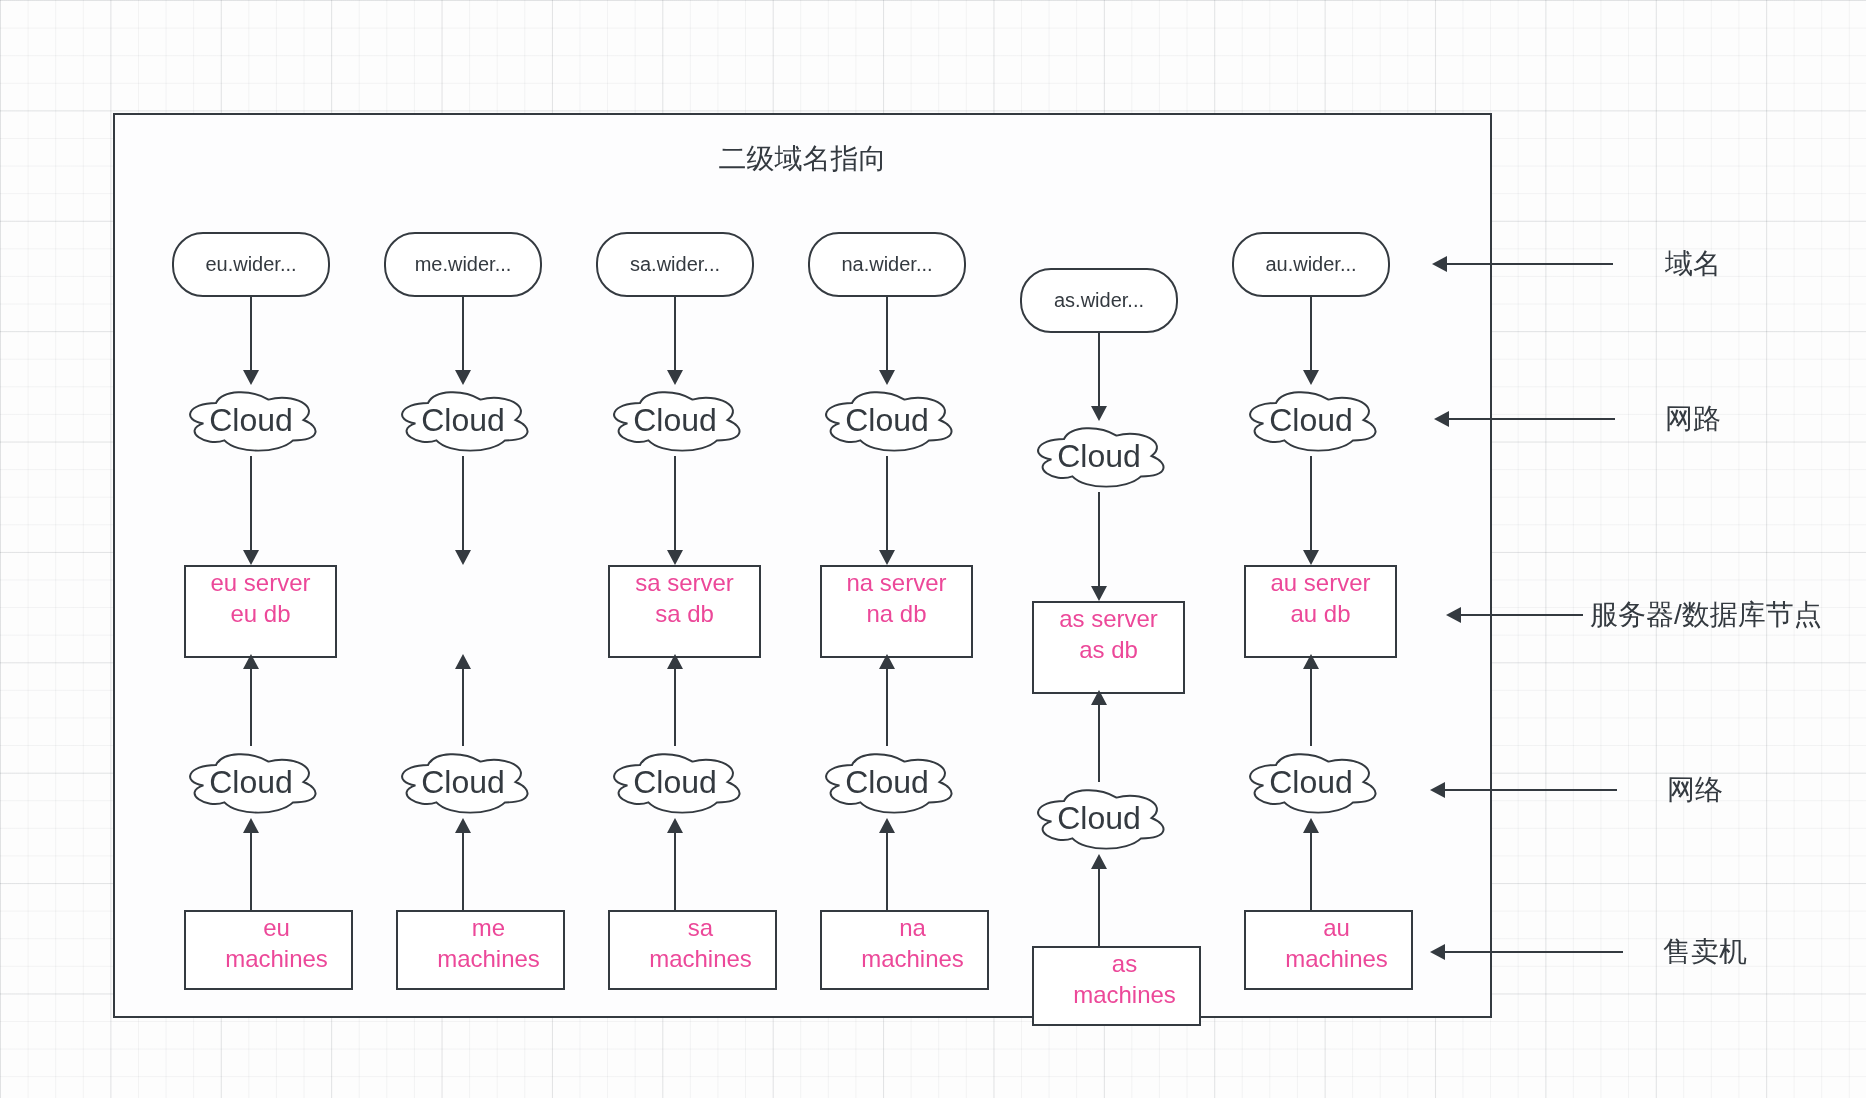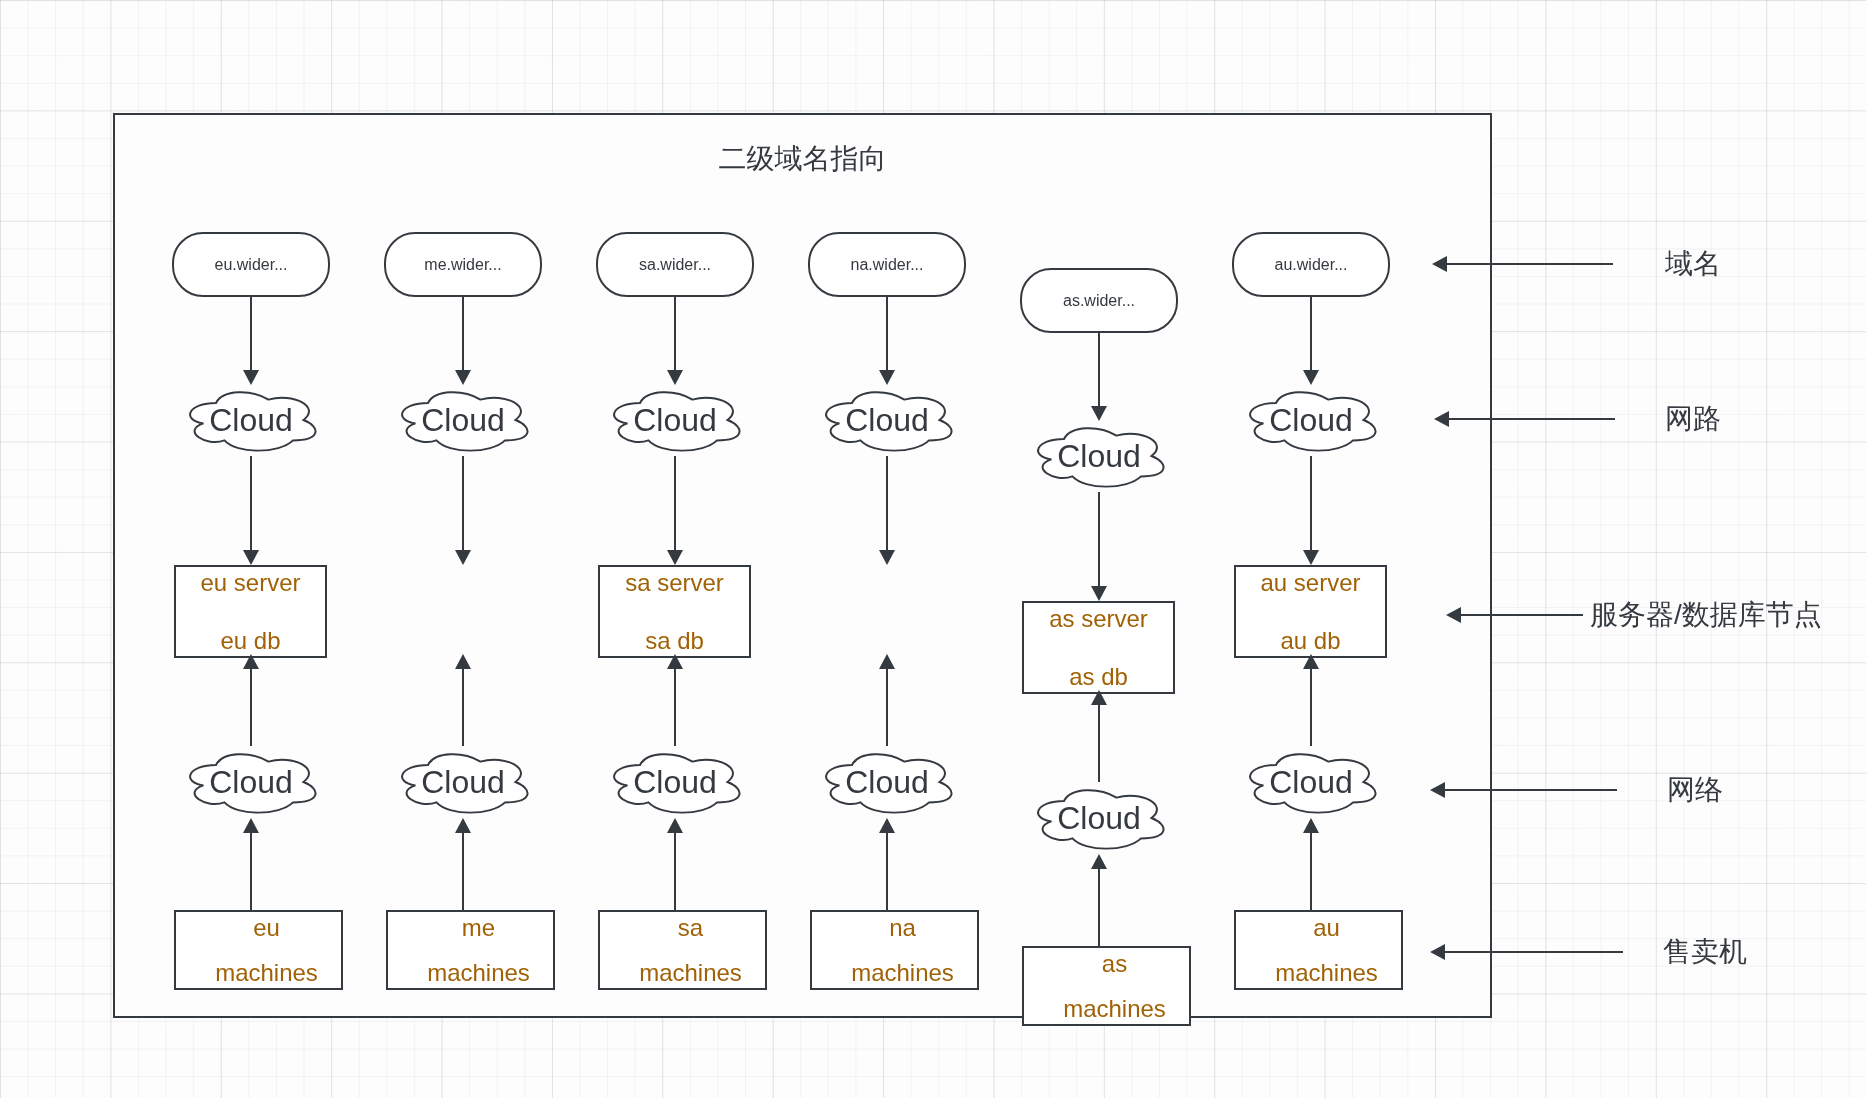--- a/index.html
+++ b/index.html
@@ -37,27 +37,27 @@
   .column.c2{left:383px;text-decoration:underline;}
   .column.c3{left:595px;}
   .column.c4{left:807px;}
   .column.c5{left:1019px;margin-top:36px;}
   .column.c6{left:1231px;}
 
   .pill{
     position:absolute;left:1px;top:0;width:154px;height:61px;
     border:2px solid #343a40;border-radius:31px;background:#fff;
     display:flex;align-items:center;justify-content:center;
-    font-size:16px;color:#343a40;
+    font-size:20px;color:#343a40;
   }
   .box{
-    position:absolute;left:3px;width:149px;
+    position:absolute;left:13px;width:149px;
     border:2px solid #343a40;background:#fff;
-    display:flex;flex-direction:column;align-items:center;justify-content:space-between;
-    font-size:24px;line-height:31px;color:#a16207;text-align:center;
+    display:flex;flex-direction:column;align-items:center;justify-content:flex-start;
+    font-size:24px;line-height:31px;color:#ec4899;text-align:center;
   }
   .box.server{top:333px;height:89px;}
   .box.machines{top:678px;height:76px;padding-left:16px;}
 
   .cloud{
     position:absolute;left:8px;width:144px;height:72px;
     display:flex;align-items:center;justify-content:center;
   }
   .cloud.pos-top{top:152px;}
   .cloud.pos-bottom{top:514px;}
@@ -203,20 +203,24 @@
         <span>na.wider...</span>
       </div>
     <div class="varrow down a1"></div>
     <div class="cloud pos-top">
       <svg viewBox="-2 -2 144 74" preserveAspectRatio="none">
           <path d="M 35 17.5 C 7 17.5 0 35 22.4 38.5 C 0 46.2 25.2 63 43.4 56 C 56 70 98 70 112 56 C 140 56 140 42 122.5 35 C 140 21 112 7 87.5 14 C 70 3.5 42 3.5 35 17.5 Z" fill="#ffffff" stroke="#343a40" stroke-width="2"></path>
         </svg>
       <span class="cloud-label">Cloud</span>
     </div>
     <div class="varrow down a2"></div>
+    <div class="box server">
+      <span>na server</span>
+      <span>na db</span>
+    </div>
     <div class="varrow up a3"></div>
     <div class="cloud pos-bottom">
       <svg viewBox="-2 -2 144 74" preserveAspectRatio="none">
           <path d="M 35 17.5 C 7 17.5 0 35 22.4 38.5 C 0 46.2 25.2 63 43.4 56 C 56 70 98 70 112 56 C 140 56 140 42 122.5 35 C 140 21 112 7 87.5 14 C 70 3.5 42 3.5 35 17.5 Z" fill="#ffffff" stroke="#343a40" stroke-width="2"></path>
         </svg>
       <span class="cloud-label">Cloud</span>
     </div>
     <div class="varrow up a4"></div>
     <div class="box machines">
       <span>na</span>

